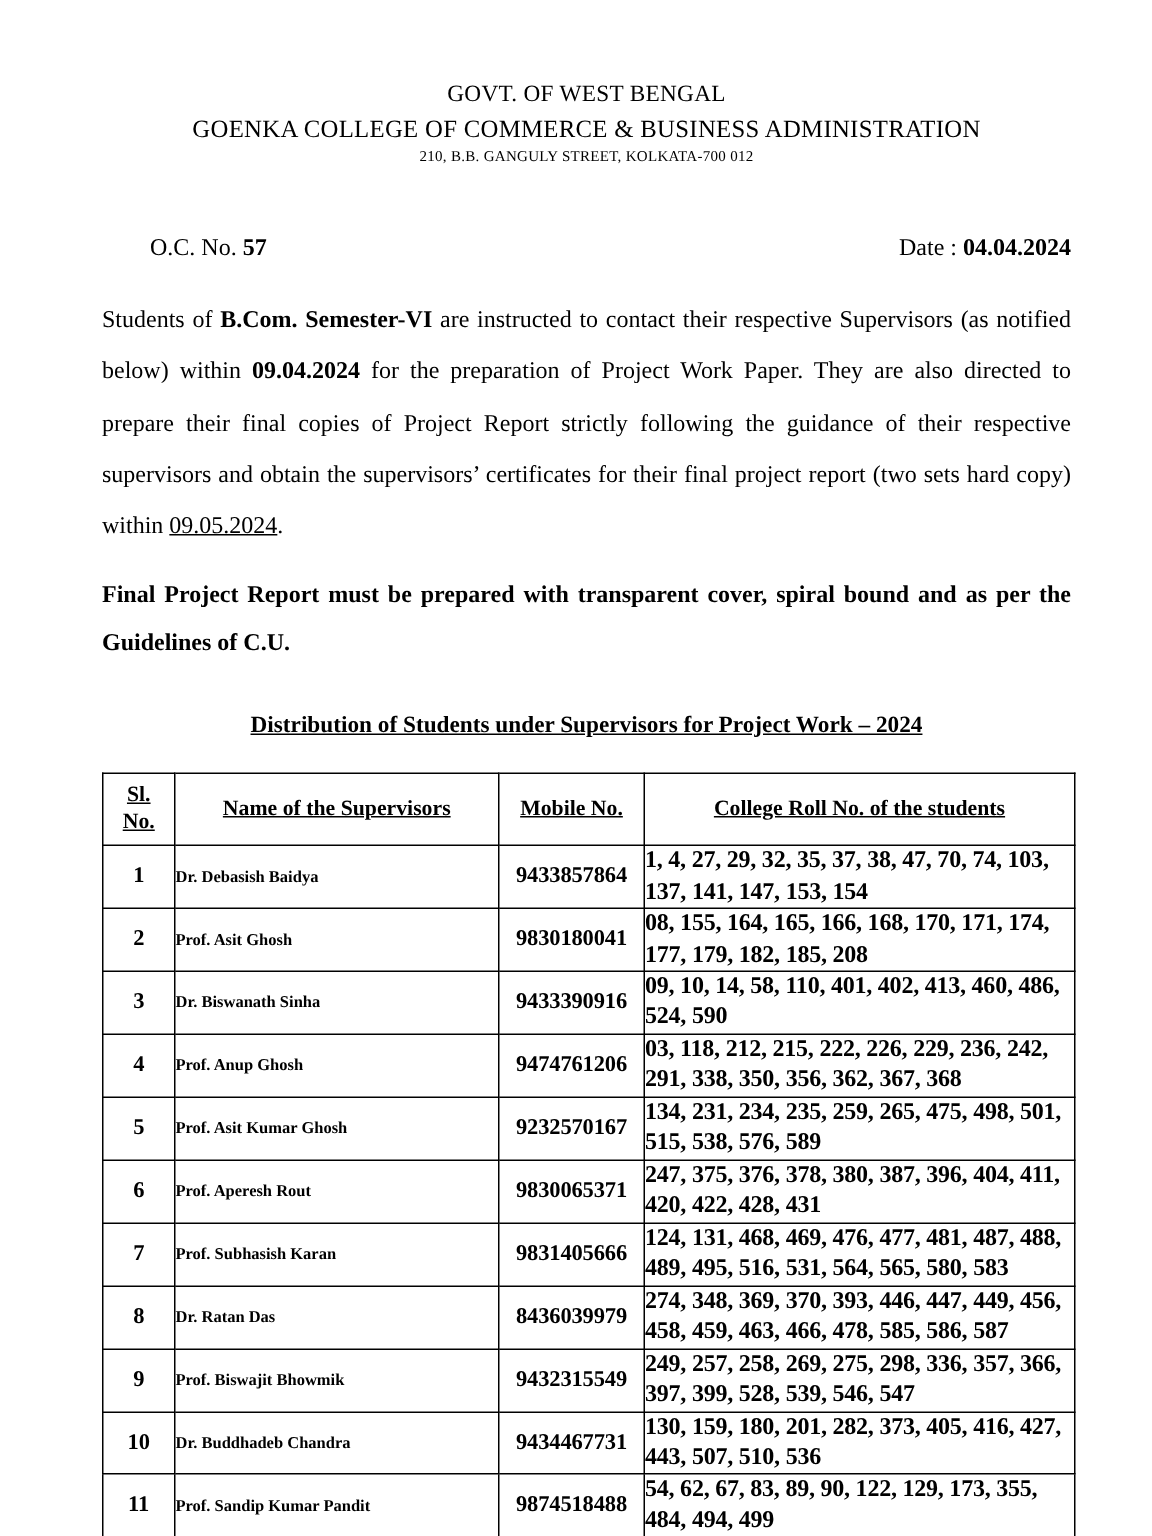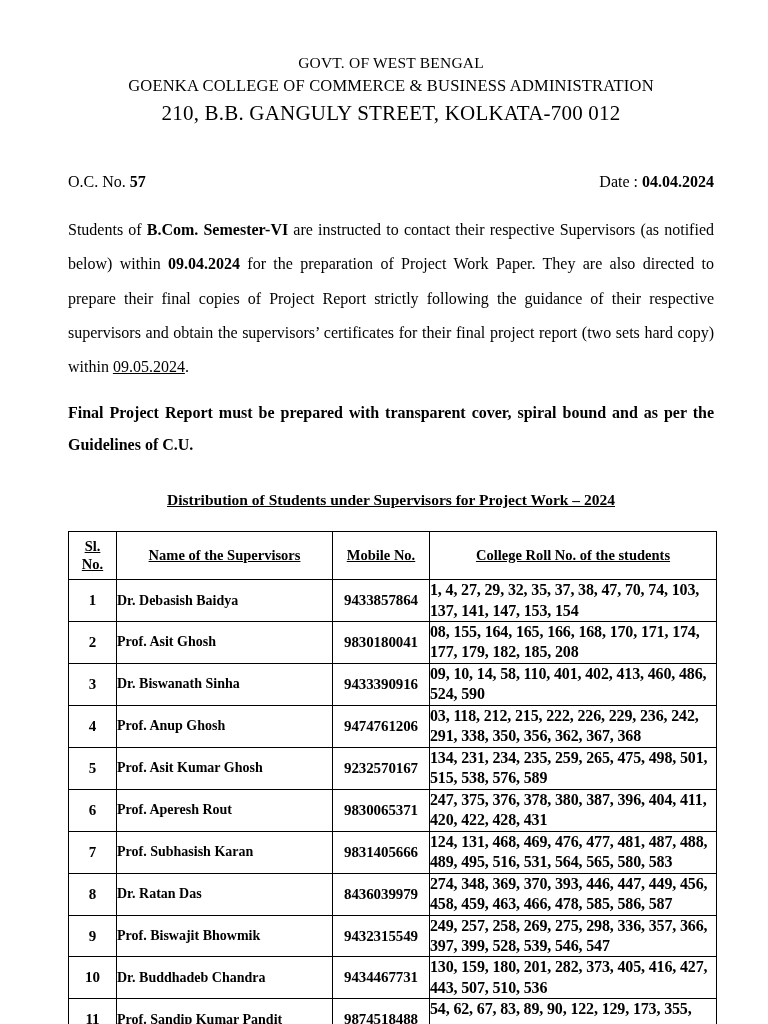--- a/index.html
+++ b/index.html
@@ -26,29 +26,30 @@
   .letterhead {
     text-align: center;
   }
   .lh-line {
     font-weight: normal;
     letter-spacing: 0.2px;
     line-height: 1.45;
   }
   .lh-1 { font-size: 15.5px; }
   .lh-2 { font-size: 16.5px; }
-  .lh-3 { font-size: 21px; }
+  .lh-3 { font-size: 10px; }
 
   
   .ocrow {
     display: flex;
     justify-content: space-between;
     align-items: flex-start;
     margin-top: 44px;
     font-size: 16px;
+    margin-left: 32px;
   }
   .ocrow .strongnum { font-weight: bold; }
 
   
   .para {
     margin-top: 22px;
     font-size: 16px;
     text-align: justify;
     line-height: 2.15;
   }
@@ -105,21 +106,21 @@
   col.c-roll  { width: 287px; }
 
   td.sl {
     text-align: center;
     font-weight: bold;
     font-size: 15px;
     padding: 4px 2px;
   }
   td.name {
     font-weight: bold;
-    font-size: 14px;
+    font-size: 11px;
     padding: 4px 0 4px 14px;
   }
   td.mob {
     font-weight: bold;
     font-size: 15px;
     text-align: center;
     padding: 4px 2px;
     letter-spacing: -0.1px;
   }
   td.roll {

